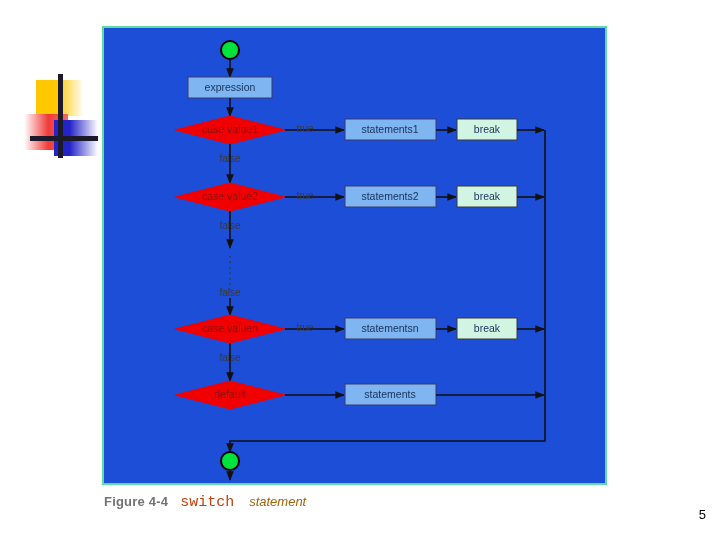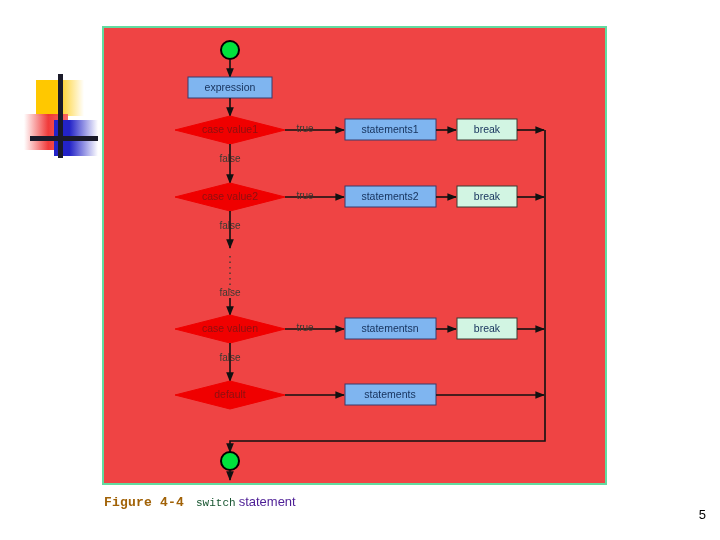--- a/index.html
+++ b/index.html
@@ -46,49 +46,49 @@
     background: #1a1a2a;
   }
 
   
   #figure-frame {
     position: absolute;
     left: 102px;
     top: 26px;
     width: 505px;
     height: 459px;
-    background: #ef4444;
+    background: #1d4ed8;
     border: 2px solid #62DBA0;
     box-sizing: border-box;
   }
   #flow-svg { position: absolute; left: 0; top: 0; }
 
   
   #caption {
     position: absolute;
     left: 104px;
     top: 494px;
     font-size: 13px;
     white-space: nowrap;
   }
   #caption .fig-num {
-    color: #a16207;
+    color: #737373;
     font-weight: bold;
     letter-spacing: .2px;
-    font-family: Liberation Mono, monospace;
   }
   #caption .kw {
-    color: #14532d;
+    color: #c2410c;
     font-family: "Liberation Mono", monospace;
-    font-size: 11px;
+    font-size: 15px;
     margin-left: 12px;
   }
   #caption .cap-rest {
-    color: #4c1d95;
-    margin-left: 3px;
+    color: #a16207;
+    margin-left: 15px;
+    font-style: italic;
   }
 
   
   #page-number {
     position: absolute;
     right: 14px;
     top: 507px;
     font-size: 13px;
     color: #000000;
     font-family: "Liberation Sans", sans-serif;

